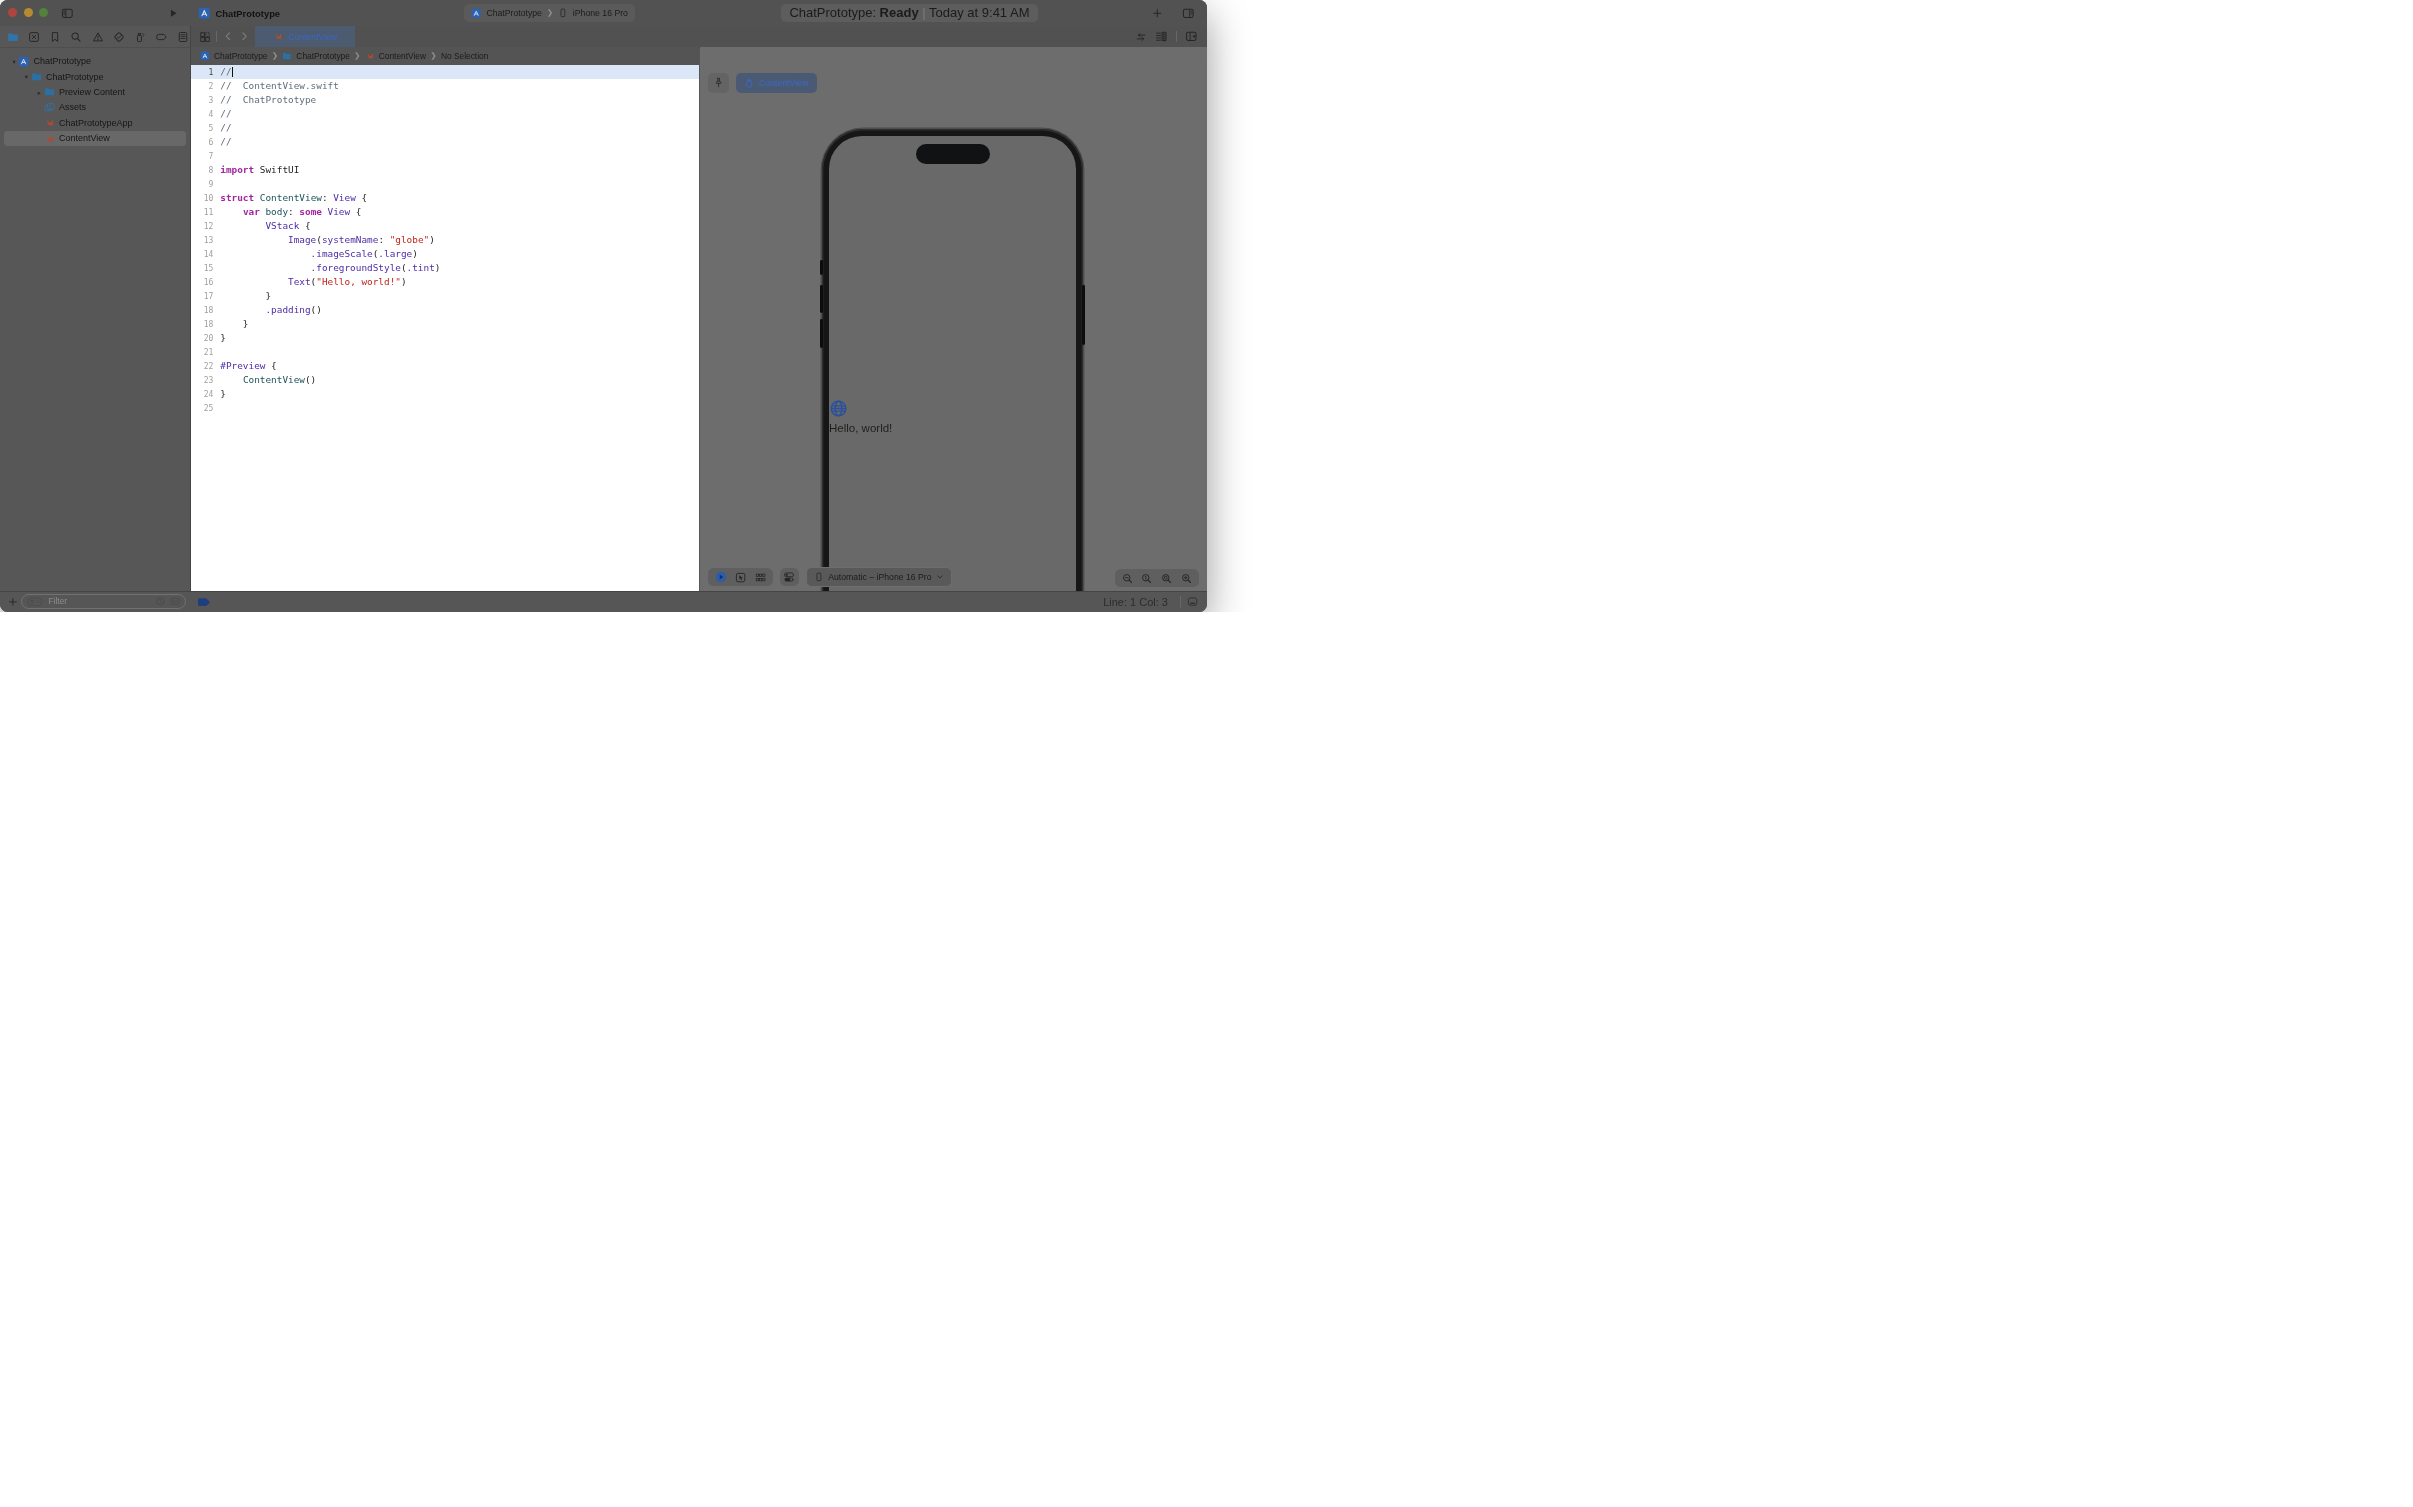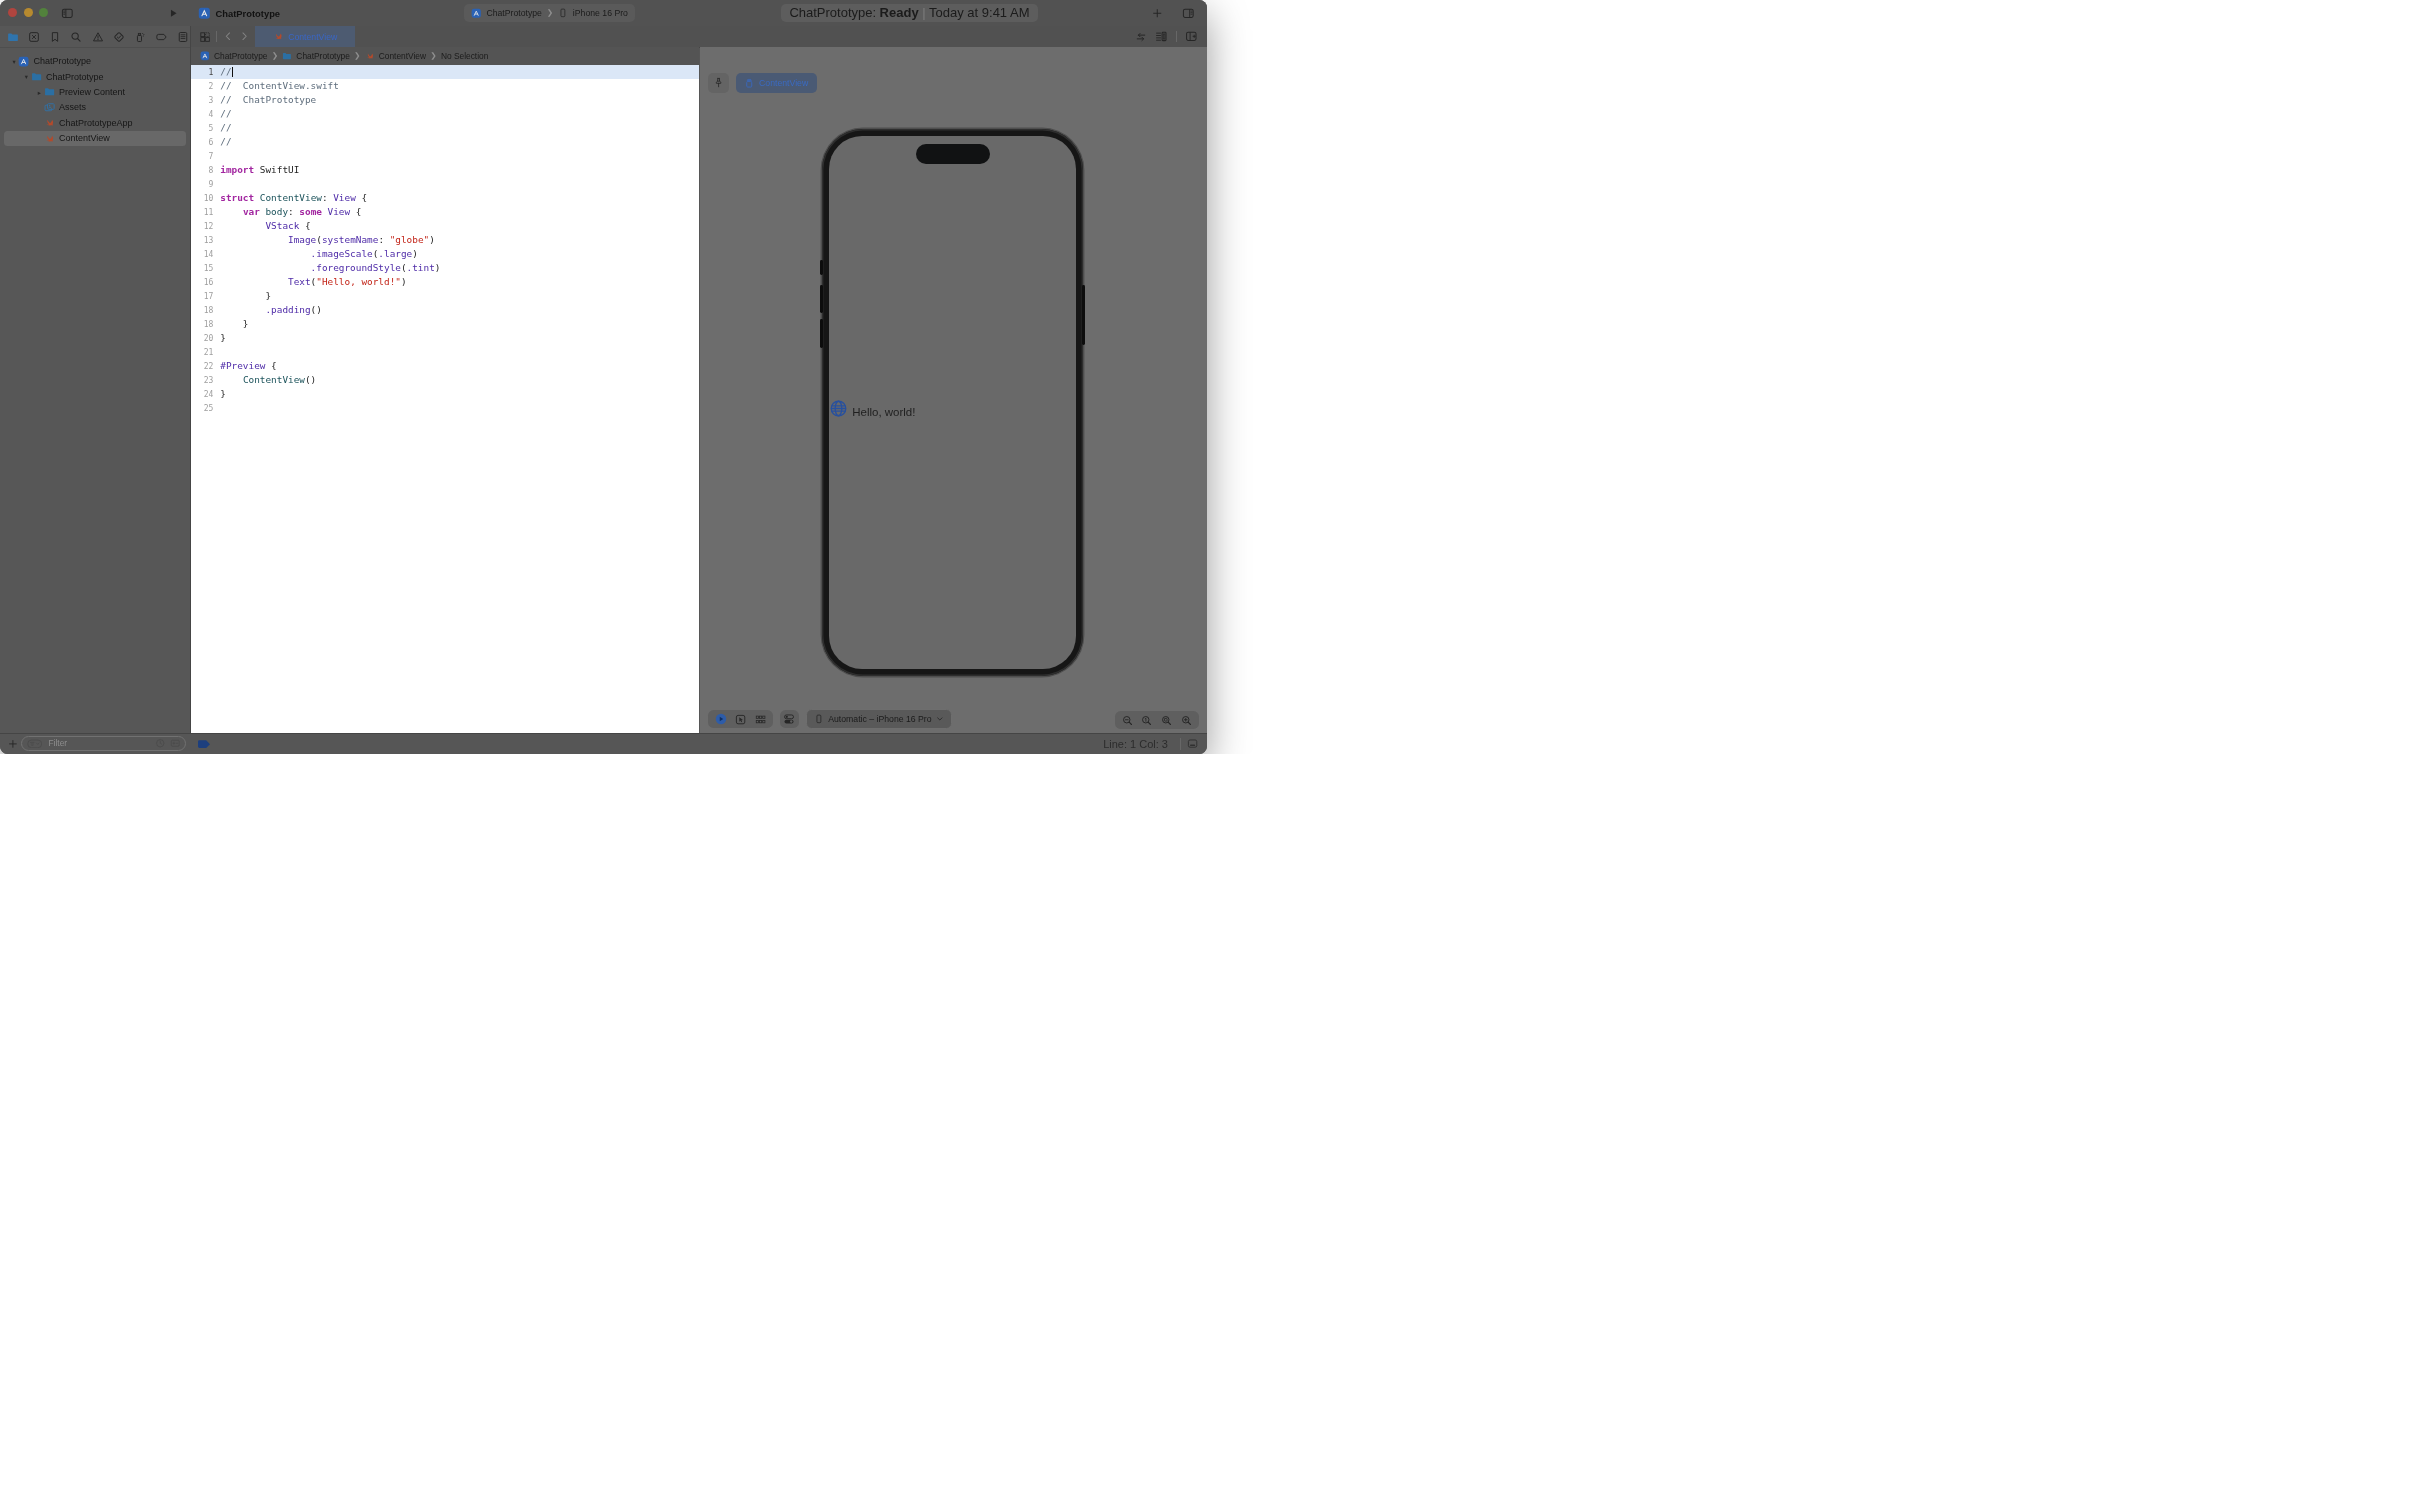--- a/index.html
+++ b/index.html
@@ -1,16 +1,16 @@
 <!DOCTYPE html>
 <html style="font-size:11.2px"><head>
 <meta charset="utf-8">
 <style>
   html,body{margin:0;padding:0;background:#ffffff;font-family:"Liberation Sans",sans-serif;}
-  #window{position:relative;width:1207px;height:754px;background:#565656;border-radius:7.7px;overflow:hidden;box-shadow:0 14px 42px rgba(0,0,0,.4);}
+  #window{position:relative;width:1207px;height:612px;background:#565656;border-radius:7.7px;overflow:hidden;box-shadow:0 14px 42px rgba(0,0,0,.4);}
   svg.ic{display:block;}
   .ic{color:#262626;}
   
   .titlebar{position:absolute;left:0;top:0;right:0;height:26px;background:#525252;border-bottom:0.7px solid #414141;}
   .traffic{position:absolute;top:8.4px;left:8.4px;display:flex;gap:6.3px;}
   .tl{width:9px;height:9px;border-radius:50%;}
   .tb-icon{position:absolute;top:4.9px;width:17px;height:17px;display:flex;align-items:center;justify-content:center;border-radius:3.5px;}
   .tb-title{position:absolute;top:0;height:26px;display:flex;align-items:center;gap:4.9px;color:#121212;font-size:9.4px;font-weight:bold;}
   .scheme{position:absolute;left:464px;top:4.2px;height:17.5px;display:flex;align-items:center;gap:4.9px;padding:0 7px;background:#5a5a5a;border-radius:4.9px;color:#1b1b1b;font-size:8.7px;}
   .sep{color:#8f8f8f;font-size:7.7px;}
@@ -46,21 +46,21 @@
   .tk-de{color:#20565e}.tk-st{color:#c3261a}.tk-pl{color:#1f1f1f}
   .caret{display:inline-block;width:1px;height:10.5px;background:#101010;vertical-align:-2.1px;}
   
   .canvas{position:absolute;left:700px;top:47px;right:0;bottom:20px;background:#6d6d6d;}
   .pinbtn{position:absolute;left:7.7px;top:26px;width:21px;height:19.6px;background:#646464;border-radius:4.9px;display:flex;align-items:center;justify-content:center;}
   .chip{position:absolute;left:36px;top:26px;height:19.6px;display:flex;align-items:center;gap:4.2px;padding:0 8.4px;background:#4a5a74;border-radius:4.9px;color:#3a6ac2;font-size:8.7px;font-weight:500;}
   .phone{position:absolute;left:122px;top:82px;width:261px;height:547px;background:#161616;border-radius:41px;box-shadow:0 0 0 1.4px rgba(20,20,20,.35), inset 0 0 0 1.4px #2e2e2e;}
   .screen{position:absolute;left:7px;top:7px;right:7px;bottom:7px;background:#696969;border-radius:33px;}
   .island{position:absolute;left:50%;transform:translateX(-50%);top:8.4px;width:74px;height:19.6px;background:#111213;border-radius:10.5px;}
   .sidebtn{position:absolute;width:2.8px;background:#0d0d0d;border-radius:1.4px;}
-  .pv-center{position:absolute;left:0;right:0;top:263px;display:flex;flex-direction:row;align-items:flex-end;gap:4.2px;}
+  .pv-center{position:absolute;left:0;right:0;top:263px;display:flex;flex-direction:column;align-items:flex-start;gap:4.2px;}
   .hello{color:#1f1f1f;font-size:11.5px;}
   .ctrlbar{position:absolute;bottom:4.9px;left:8.4px;display:flex;align-items:center;gap:6.3px;}
   .seg{display:flex;align-items:center;height:18px;background:#5f5f5f;border-radius:5.6px;padding:0 4.2px;gap:2.8px;}
   .seg .sbtn,.sq{width:17px;height:15.4px;display:flex;align-items:center;justify-content:center;border-radius:4.2px;}
   .single{height:18px;width:19.6px;background:#5f5f5f;border-radius:5.6px;display:flex;align-items:center;justify-content:center;}
   .devsel{height:18px;display:flex;align-items:center;gap:4.9px;background:#595959;border:0.7px solid #6e6e6e;border-radius:5.6px;padding:0 7px;color:#1b1b1b;font-size:8.7px;white-space:nowrap;}
   .zoomgrp{position:absolute;bottom:4.9px;right:7.7px;}
   
   .statusbar{position:absolute;left:0;right:0;bottom:0;height:20px;background:#565656;border-top:0.7px solid #454545;}
   .sb-plus{position:absolute;left:7px;top:3.5px;width:12.6px;height:12.6px;display:flex;align-items:center;justify-content:center;}

